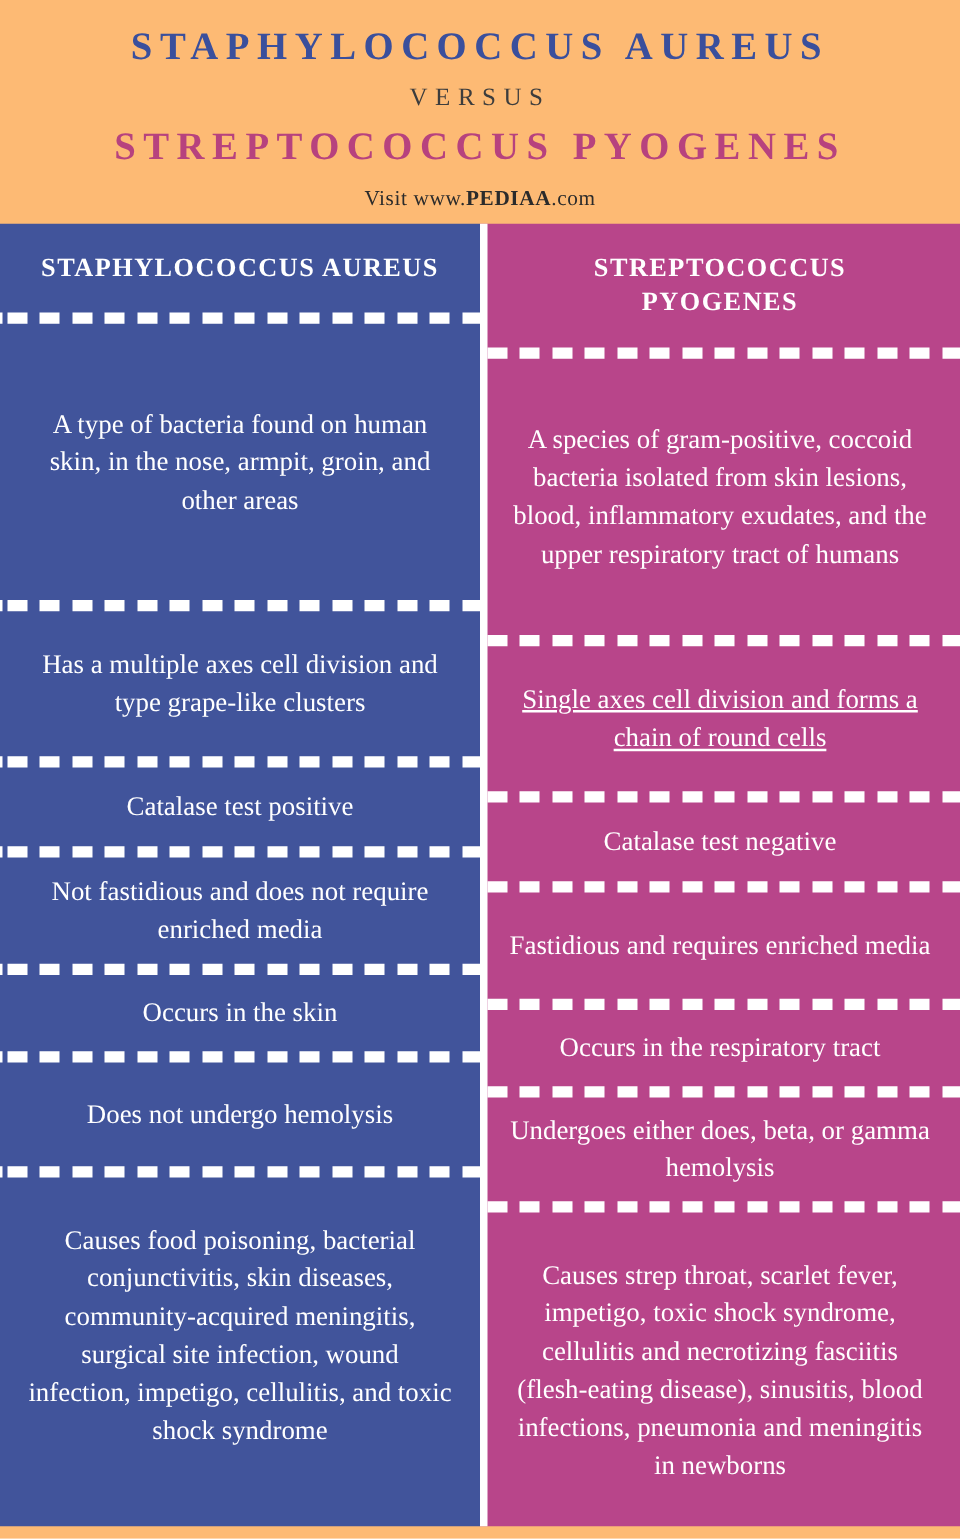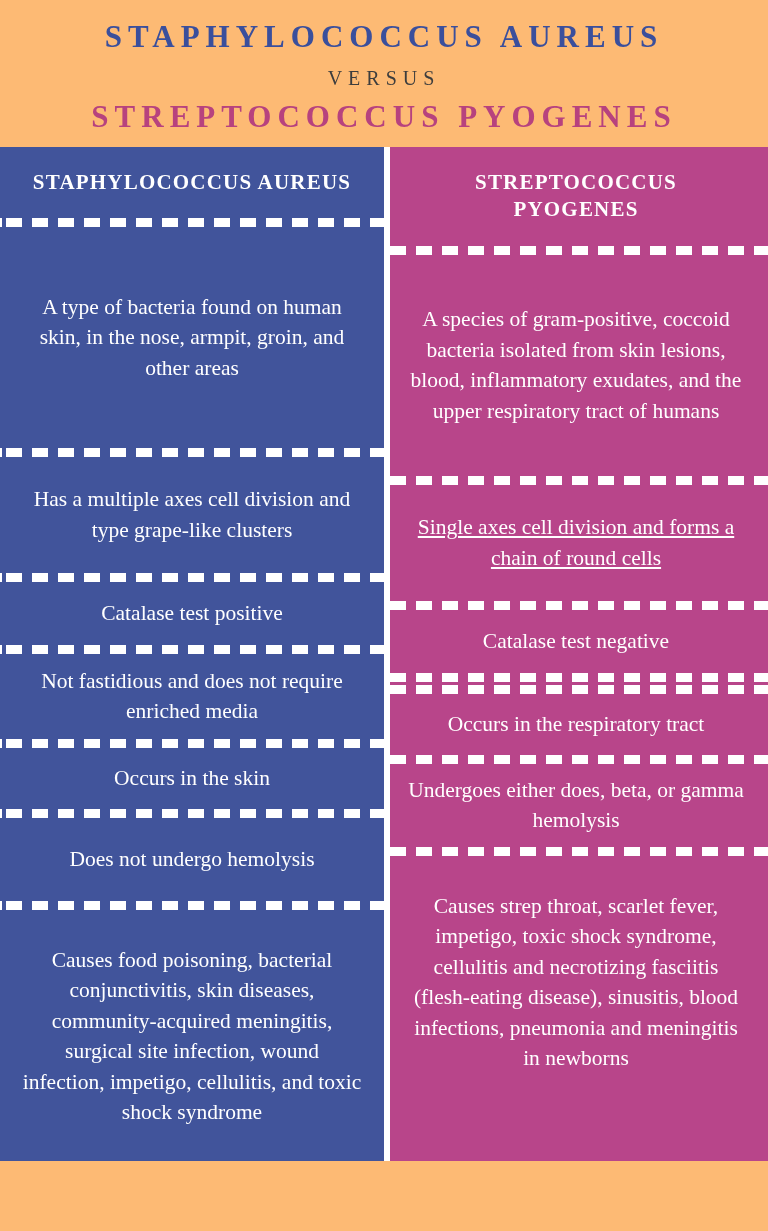--- a/index.html
+++ b/index.html
@@ -120,20 +120,21 @@
 </style>
 </head>
 <body>
 
 <div class="page">
 
   <div class="header">
     <div class="title-line-1">STAPHYLOCOCCUS AUREUS</div>
     <div class="title-versus">VERSUS</div>
     <div class="title-line-2">STREPTOCOCCUS PYOGENES</div>
+    <div class="visit"><span>Visit www.</span><b>PEDIAA</b><span>.com</span></div>
   </div>
 
   <div class="table-wrap">
     <div class="gap"></div>
     <div class="table">
 
       <div class="col col-left">
         <div class="col-head">STAPHYLOCOCCUS AUREUS</div>
         <div class="dashsep"></div>
         <div class="cell" style="height:218px;display:flex;align-items:center;justify-content:center;">A type of bacteria found on human skin, in the nose, armpit, groin, and other areas</div>
@@ -153,20 +154,21 @@
 
       <div class="col col-right">
         <div class="col-head">STREPTOCOCCUS PYOGENES</div>
         <div class="dashsep"></div>
         <div class="cell" style="height:218px;display:flex;align-items:center;justify-content:center;text-align:center;">A species of gram-positive, coccoid bacteria isolated from skin lesions, blood, inflammatory exudates, and the upper respiratory tract of humans</div>
         <div class="dashsep"></div>
         <div class="cell" style="height:113px;display:flex;align-items:center;justify-content:center;text-decoration:underline;">Single axes cell division and forms a chain of round cells</div>
         <div class="dashsep"></div>
         <div class="cell" style="height:60px;display:flex;align-items:center;justify-content:center;">Catalase test negative</div>
         <div class="dashsep"></div>
+        <div class="cell" style="height:82px;display:flex;align-items:center;justify-content:center;">Fastidious and requires enriched media</div>
         <div class="dashsep"></div>
         <div class="cell" style="height:58px;display:flex;align-items:center;justify-content:center;">Occurs in the respiratory tract</div>
         <div class="dashsep"></div>
         <div class="cell" style="height:80px;display:flex;align-items:center;justify-content:center;">Undergoes either does, beta, or gamma hemolysis</div>
         <div class="dashsep"></div>
         <div class="cell" style="height:250px;display:flex;align-items:center;justify-content:center;">Causes strep throat, scarlet fever, impetigo, toxic shock syndrome, cellulitis and necrotizing fasciitis (flesh-eating disease), sinusitis, blood infections, pneumonia and meningitis in newborns</div>
       </div>
 
     </div>
   </div>

